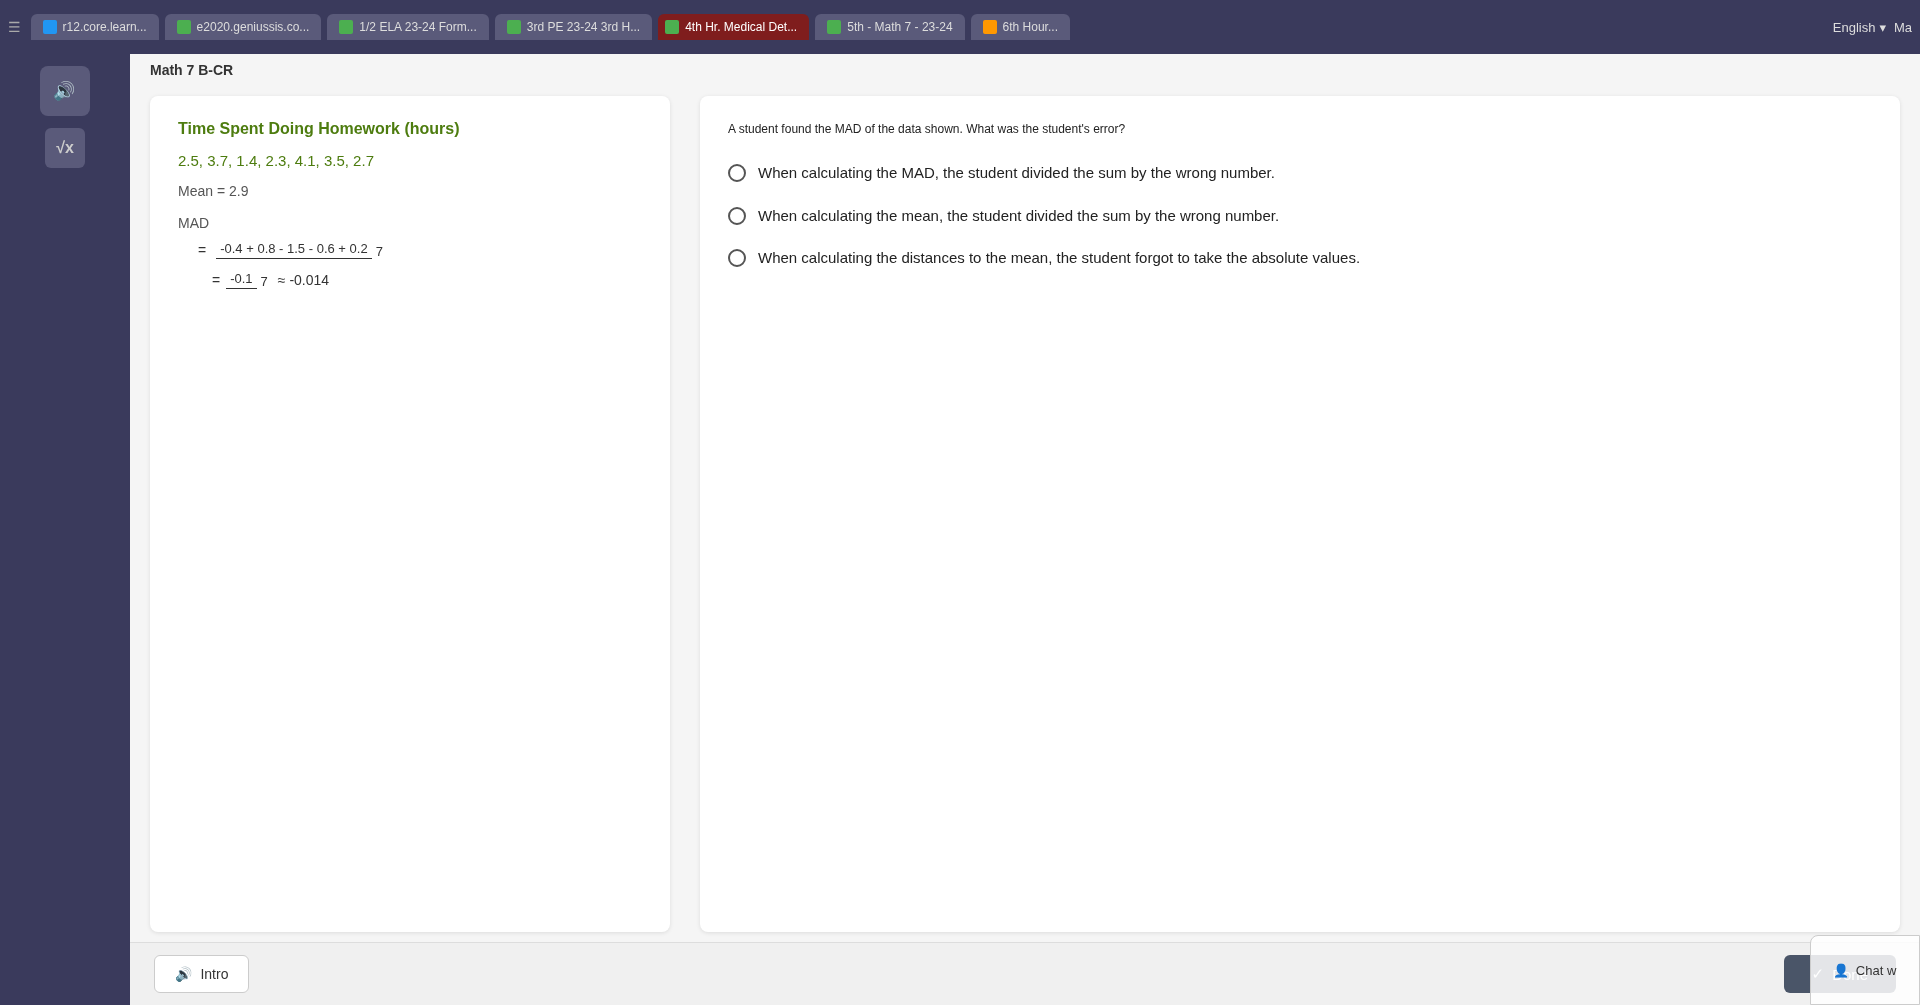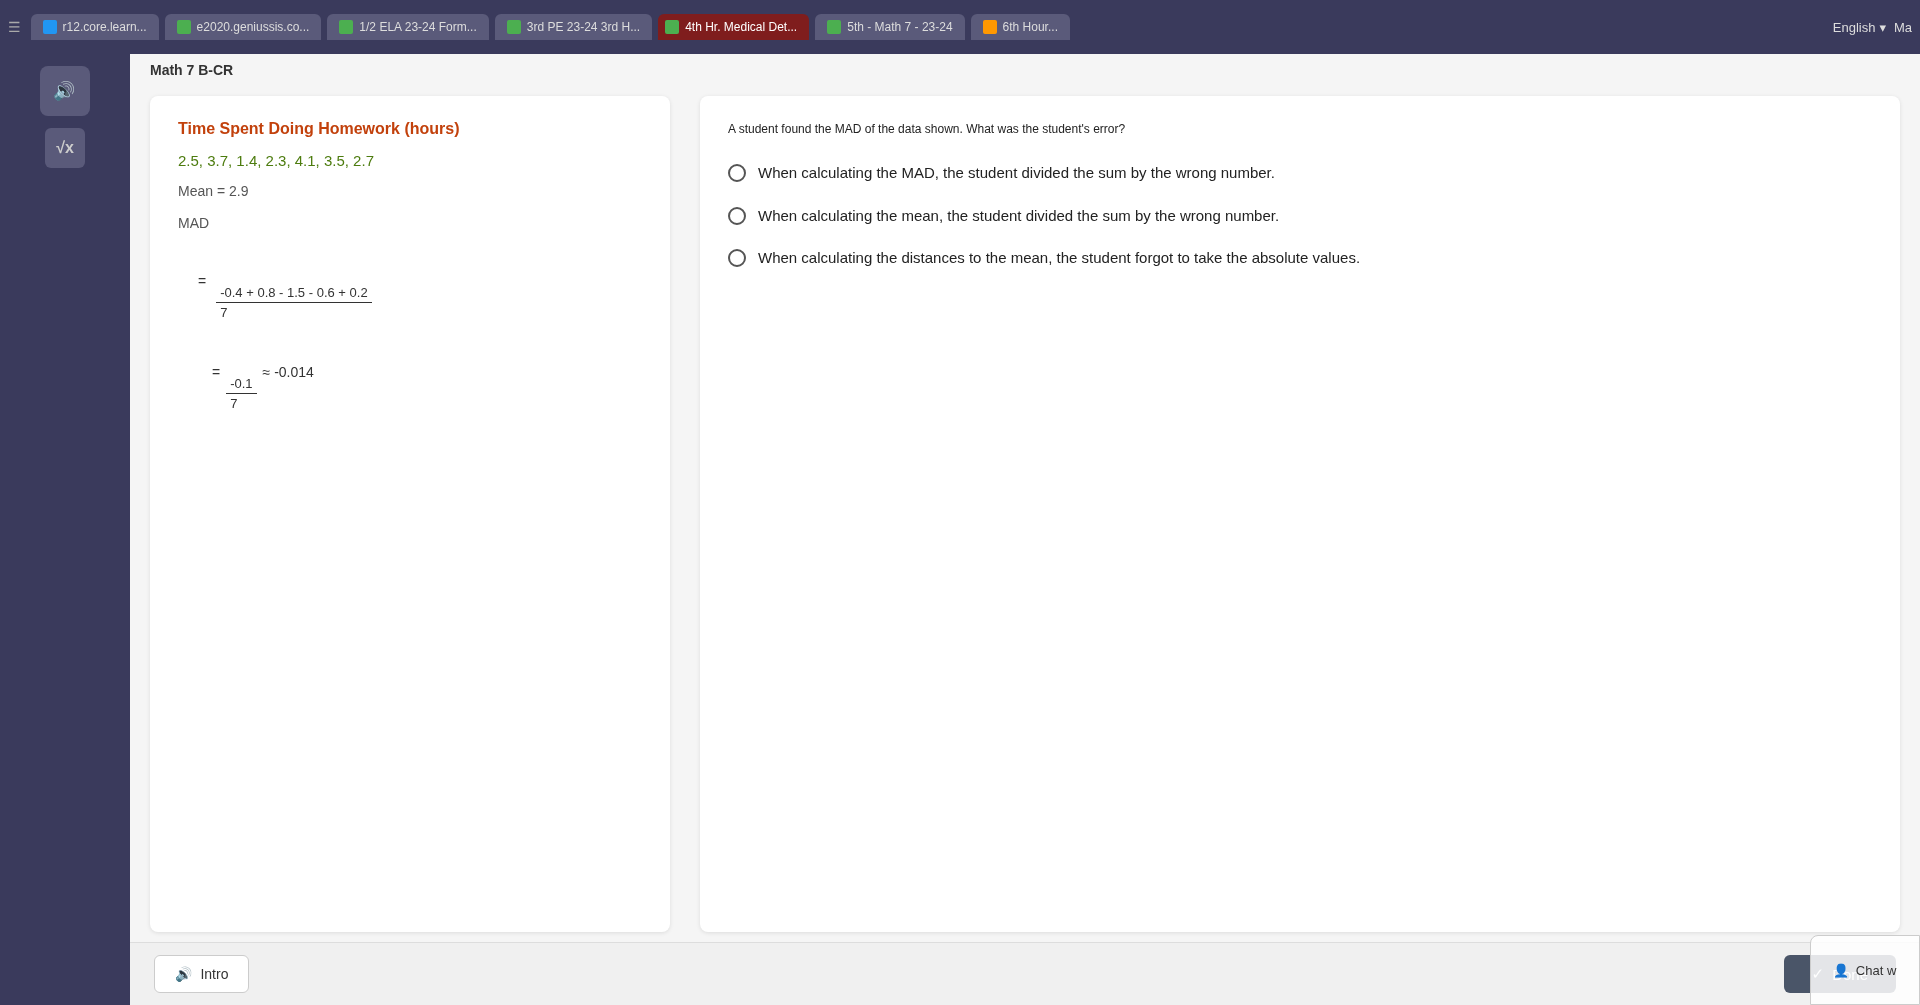--- a/index.html
+++ b/index.html
@@ -154,21 +154,21 @@
       flex: 0 0 520px;
       background: #fff;
       border-radius: 8px;
       padding: 24px 28px;
       box-shadow: 0 1px 4px rgba(0,0,0,0.1);
     }
 
     .problem-title {
       font-size: 16px;
       font-weight: bold;
-      color: #c2410c;
+      color: #4d7c0f;
       margin-bottom: 14px;
     }
 
     .data-values {
       font-size: 15px;
       color: #4d7c0f;
       margin-bottom: 14px;
     }
 
     .mean-line {
@@ -190,24 +190,23 @@
     .fraction-row {
       display: flex;
       align-items: center;
       gap: 6px;
       font-size: 14px;
       color: #333;
     }
 
     .fraction-wrapper {
       display: inline-flex;
-      flex-direction: column;
-      align-items: flex-start;
+      flex-direction: row;
+      align-items: flex-end;
       vertical-align: middle;
-      margin-top: 44px;
     }
 
     .fraction-numerator {
       border-bottom: 1px solid #333;
       padding: 0 4px 2px;
       font-size: 13px;
       color: #333;
       white-space: nowrap;
     }
 

